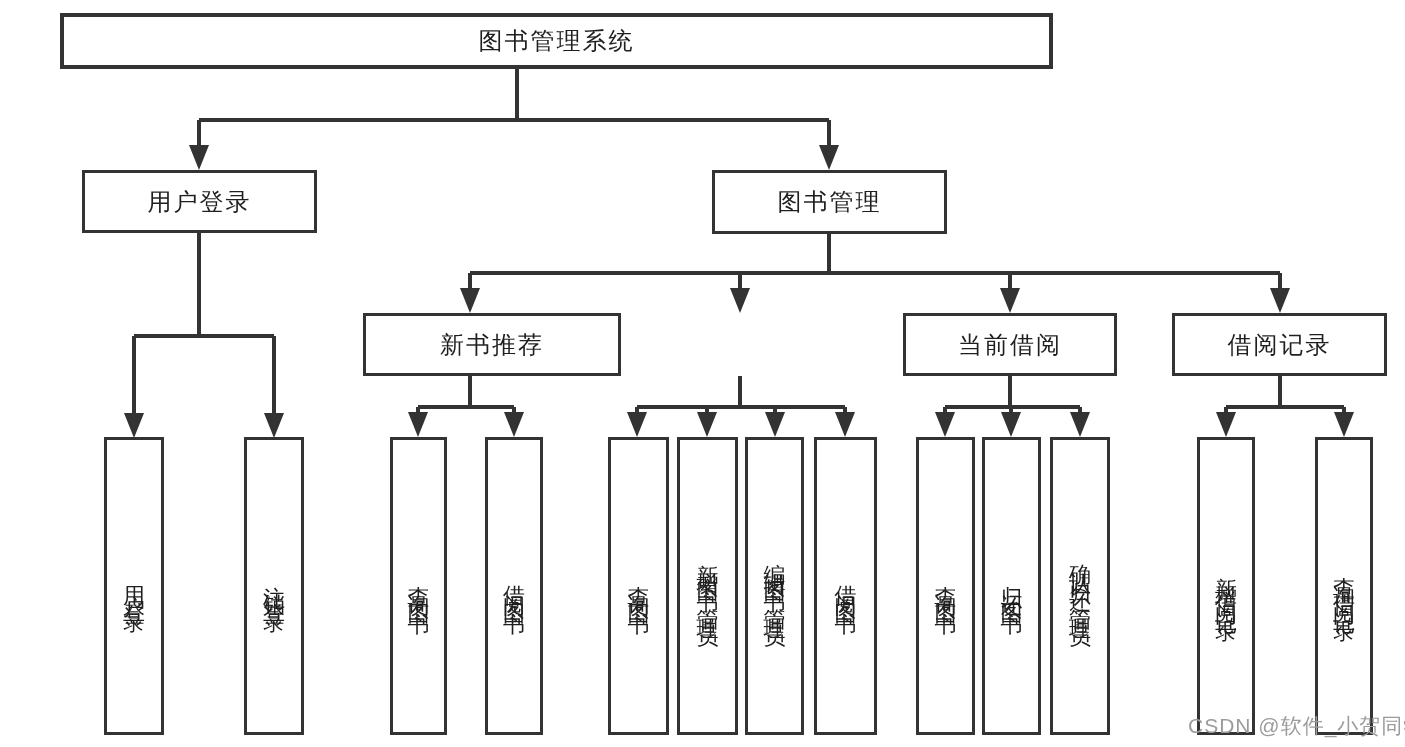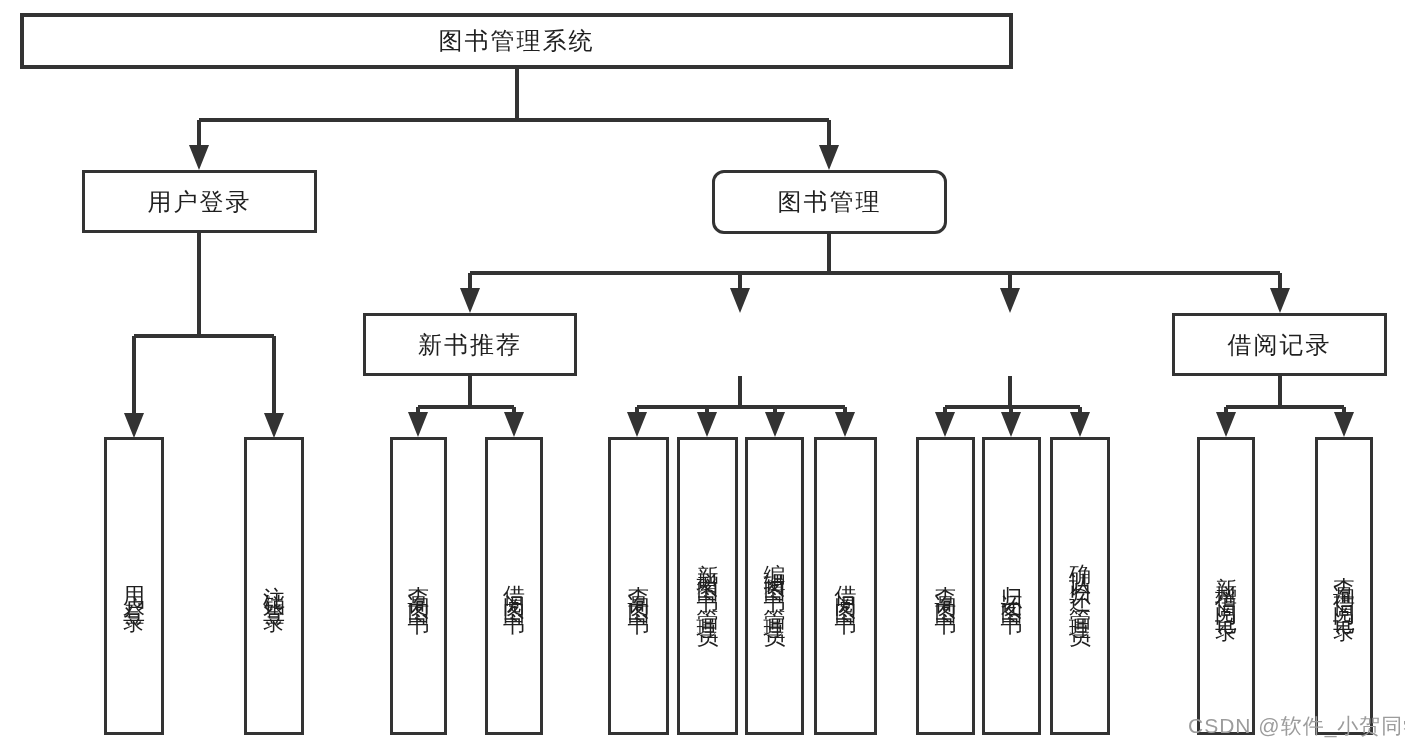--- a/index.html
+++ b/index.html
@@ -12,21 +12,21 @@
   body{font-family:"Liberation Sans","DejaVu Sans",sans-serif;}
   .canvas{
     position:relative;width:1405px;height:747px;background:var(--bg);overflow:hidden;
   }
   .canvas svg{position:absolute;left:0;top:0;color:var(--line);}
   .hbox{
     position:absolute;box-sizing:border-box;border:3px solid var(--line);
     background:#fff;display:flex;align-items:center;justify-content:center;
     font-size:24px;letter-spacing:2px;color:var(--text);white-space:nowrap;
   }
-  .root{border-width:4px;}
+  .root{border-width:4px;margin-left:40px;}
   .vbox{
     position:absolute;top:437px;height:298px;box-sizing:border-box;
     border:3px solid var(--line);background:#fff;
     display:flex;align-items:center;justify-content:center;
   }
   .vbox span{
     writing-mode:vertical-rl;text-orientation:mixed;
     font-size:22px;letter-spacing:9px;line-height:1.1;color:var(--text);
   }
   .watermark{
@@ -73,23 +73,24 @@
         <polygon points="1001,412 1021,412 1011,437"></polygon>
         <polygon points="1070,412 1090,412 1080,437"></polygon>
         <polygon points="1216,412 1236,412 1226,437"></polygon>
         <polygon points="1334,412 1354,412 1344,437"></polygon>
       </g>
   </svg>
 
   <div class="hbox root" style="left:20px;top:13px;width:993px;height:56px;">图书管理系统</div>
 
   <div class="hbox" style="left:82px;top:170px;width:235px;height:63px;">用户登录</div>
-  <div class="hbox" style="left:712px;top:170px;width:235px;height:64px;border-radius:12px;">图书管理</div>
+  <div class="hbox" style="left:712px;top:170px;width:235px;height:64px;">图书管理</div>
 
-  <div class="hbox" style="left:363px;top:313px;width:214px;height:63px;text-align:right;">新书推荐</div>
+  <div class="hbox" style="left:363px;top:313px;width:258px;height:63px;text-align:right;">新书推荐</div>
+  <div class="hbox" style="left:903px;top:313px;width:214px;height:63px;">当前借阅</div>
   <div class="hbox" style="left:1172px;top:313px;width:215px;height:63px;">借阅记录</div>
 
   <div class="vbox" style="left:104px;width:60px;">
     <span>用户登录</span>
   </div>
   <div class="vbox" style="left:244px;width:60px;">
     <span>注销登录</span>
   </div>
 
   <div class="vbox" style="left:390px;width:57px;">

